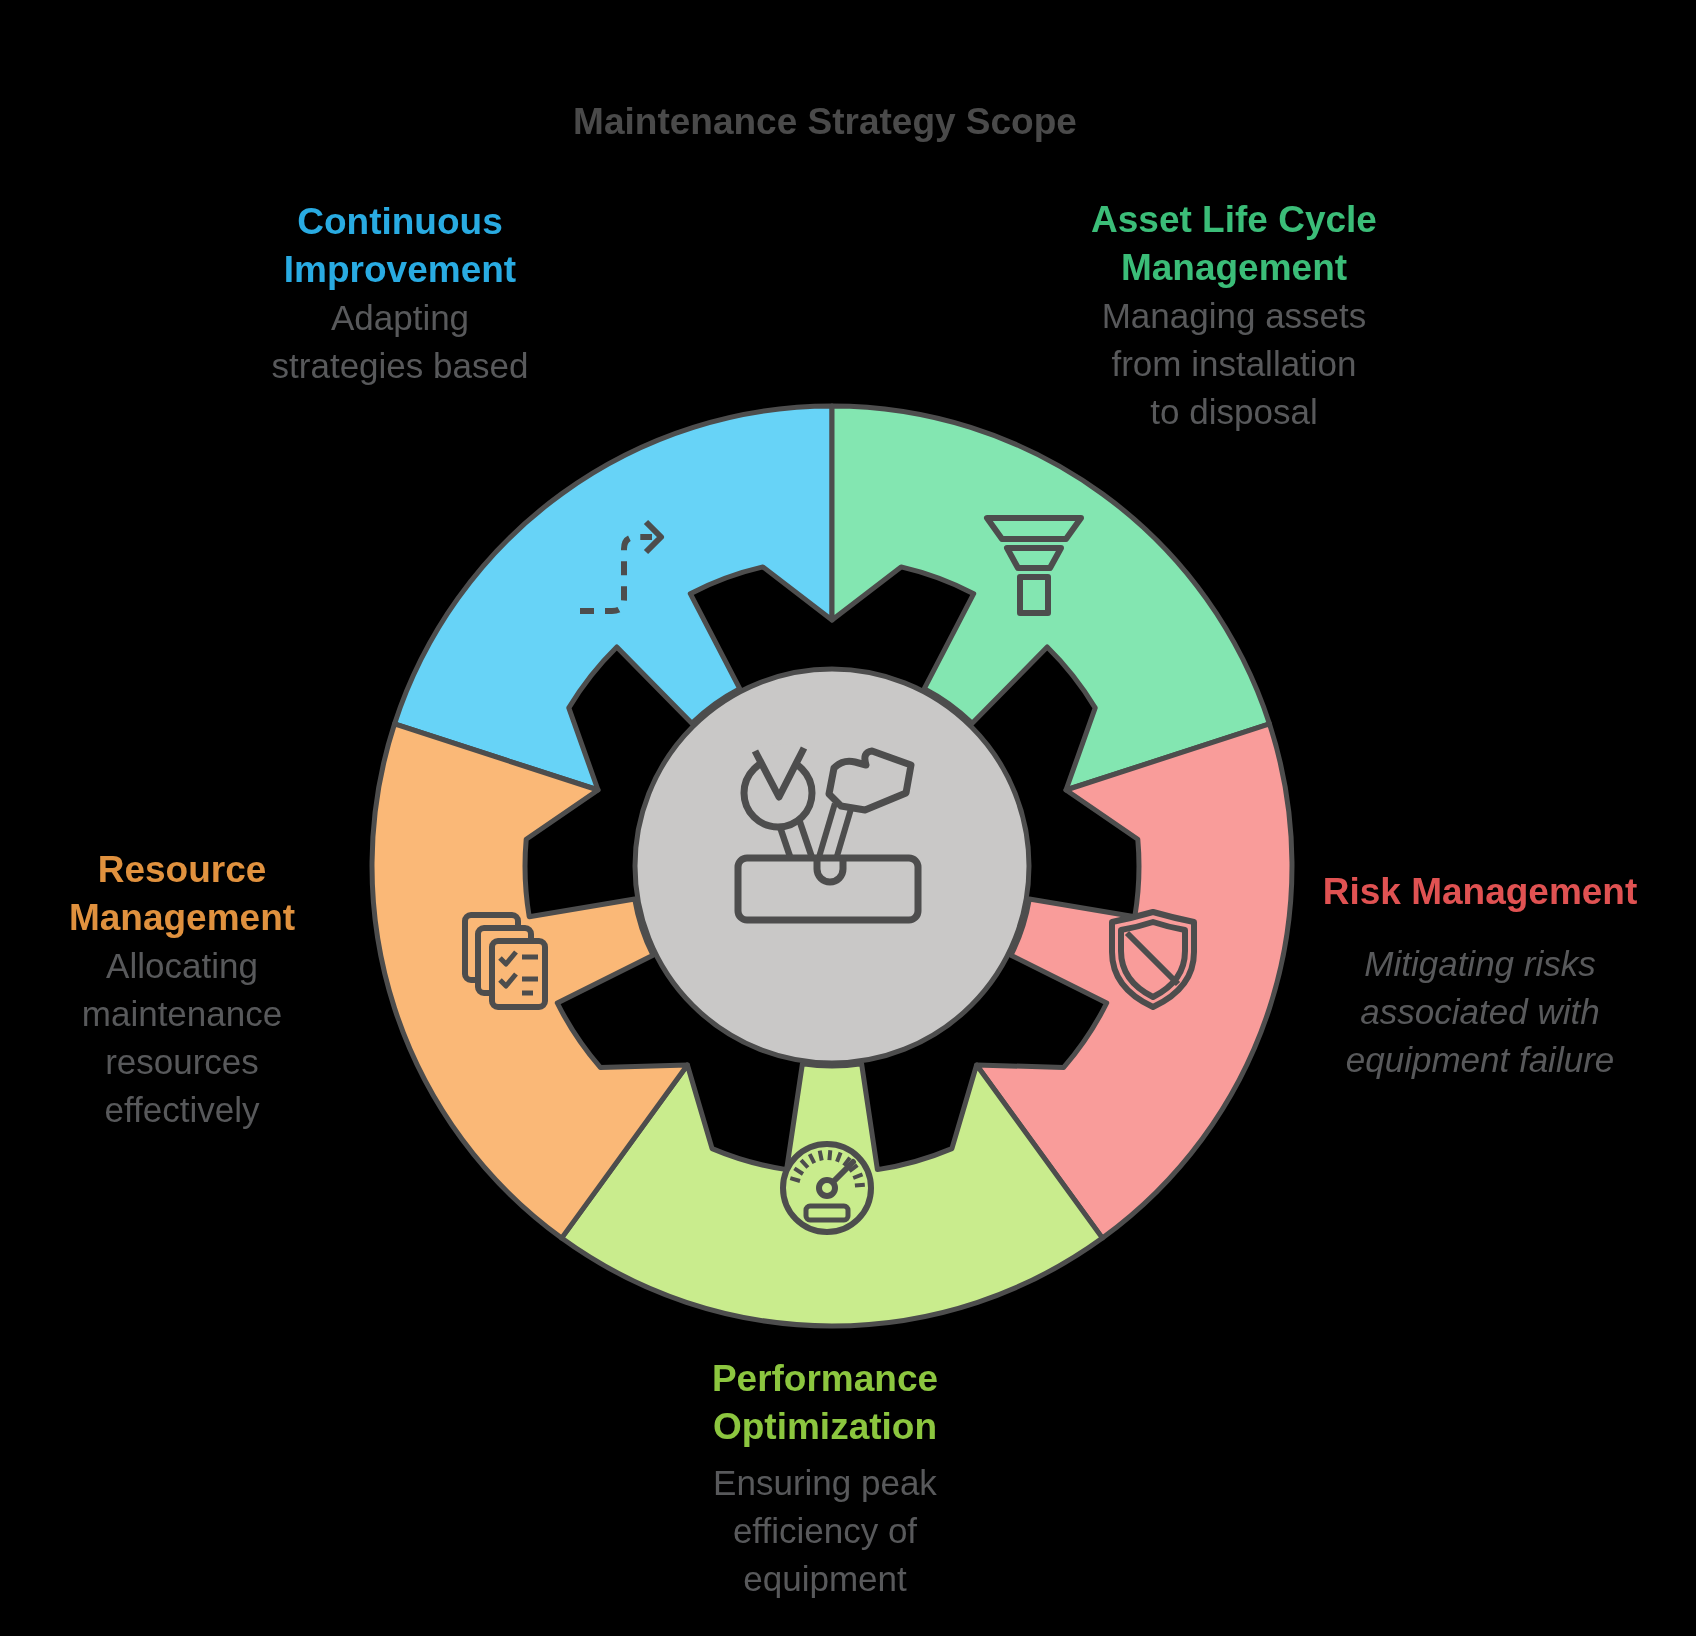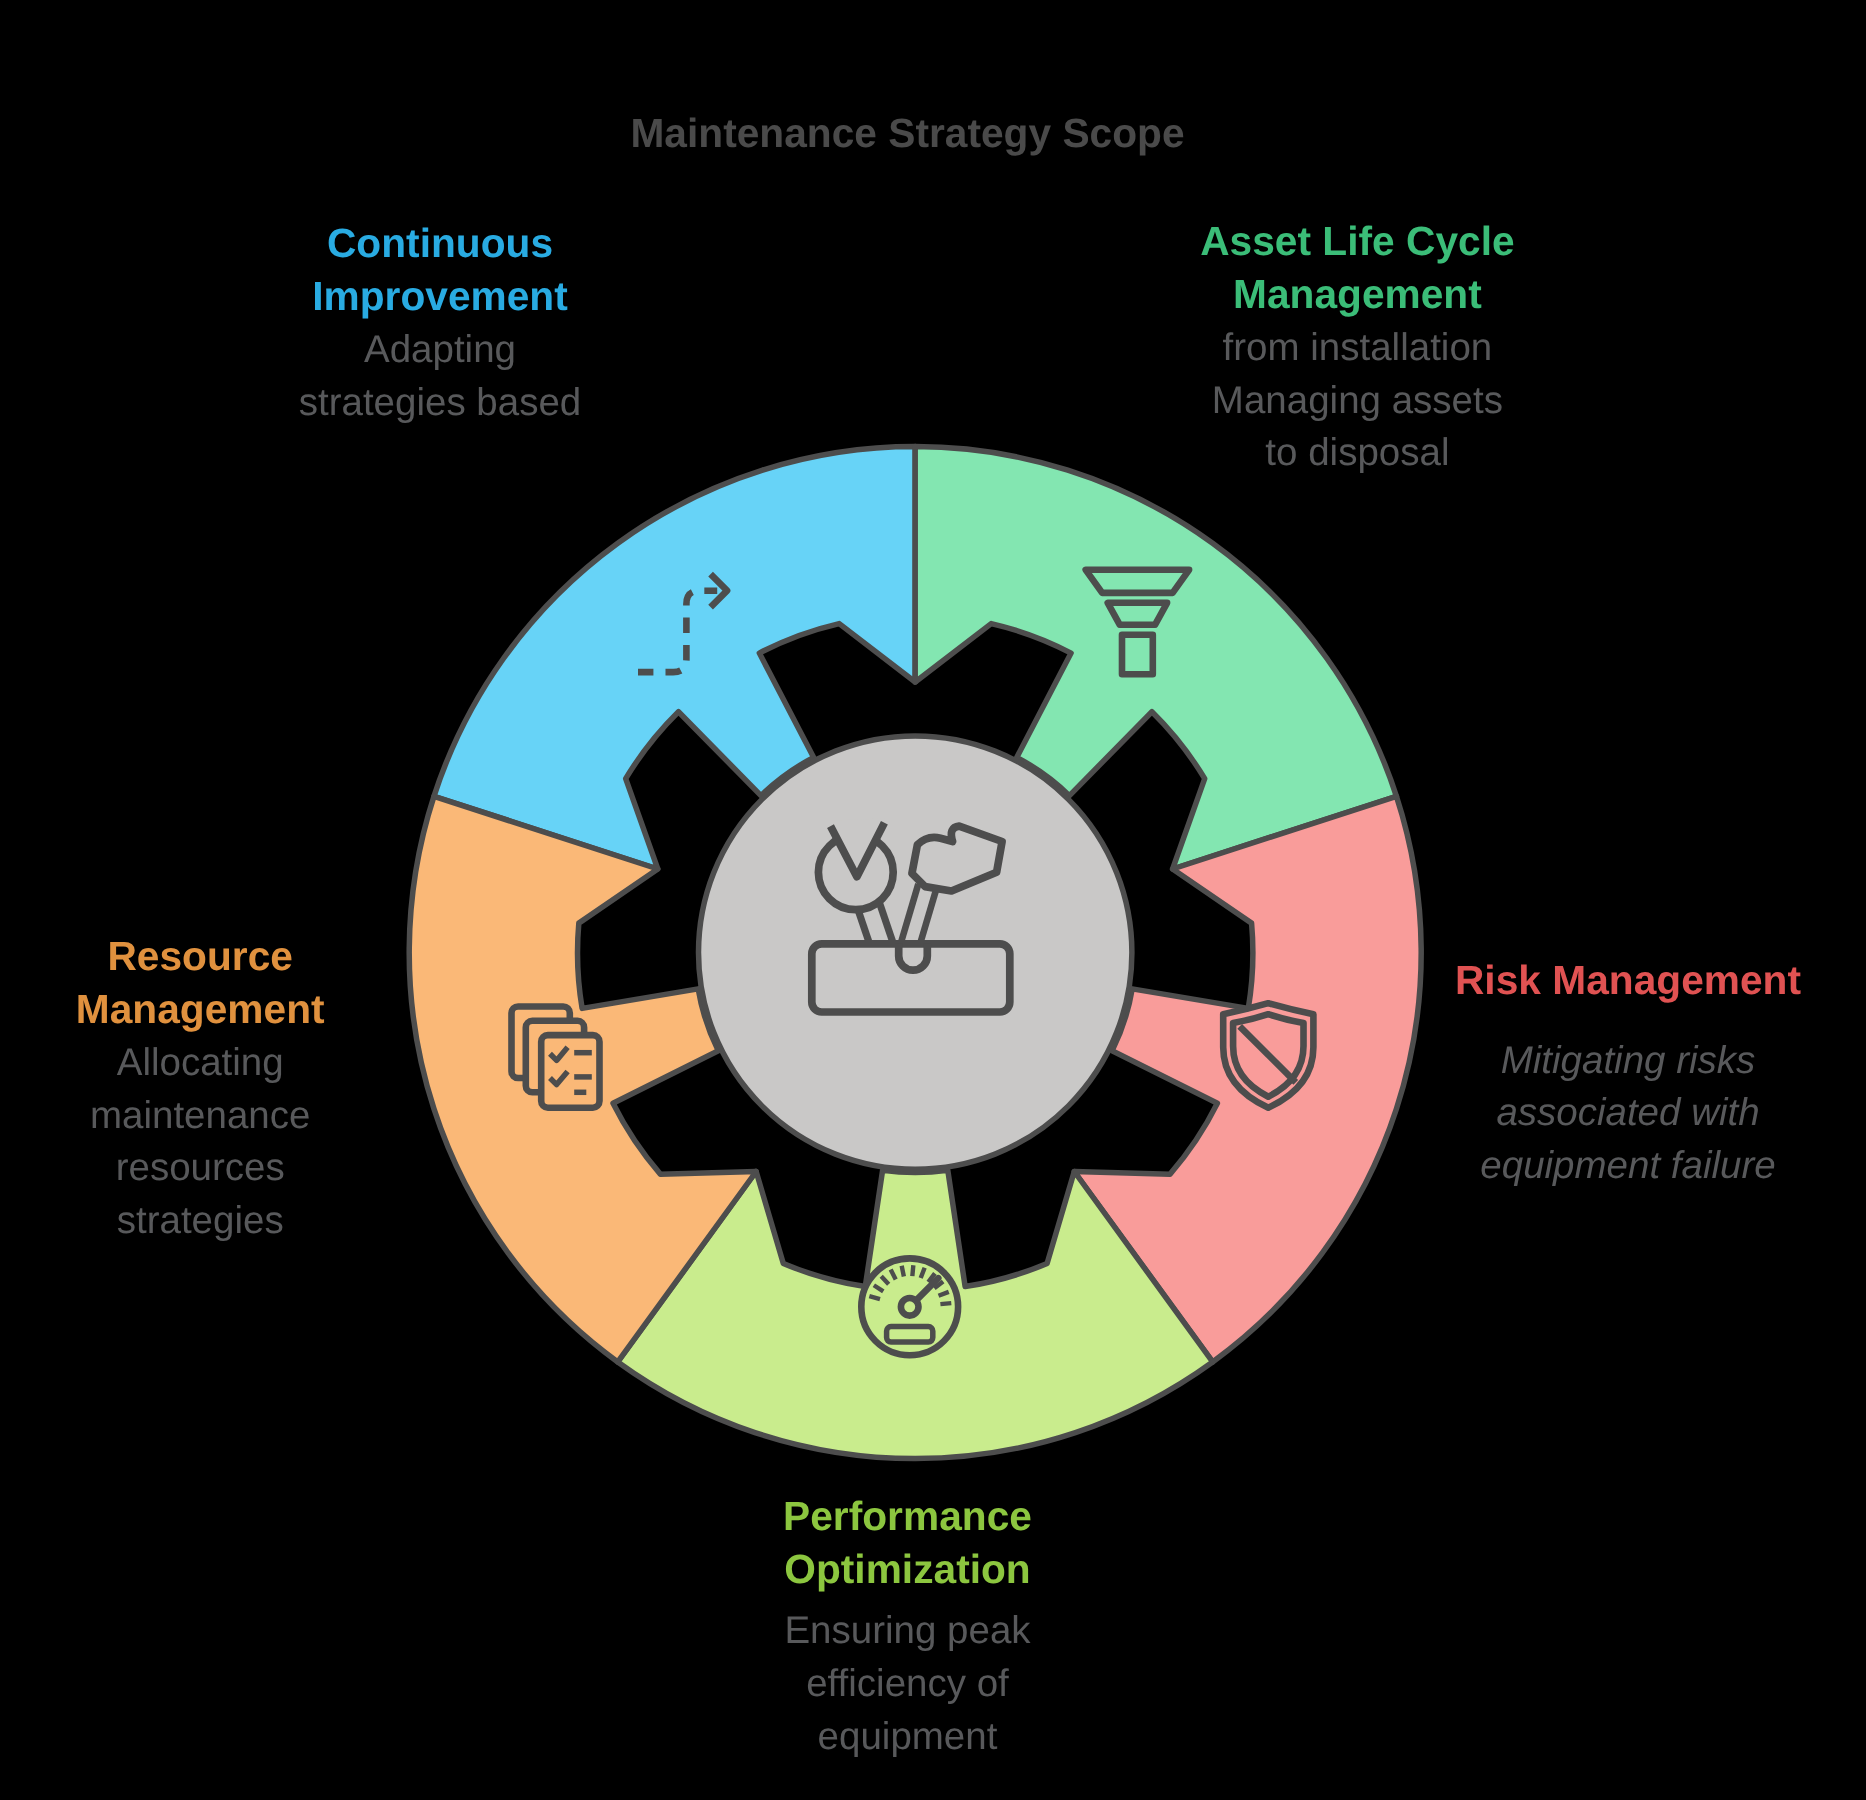--- a/index.html
+++ b/index.html
@@ -114,22 +114,22 @@
     <div>strategies based</div>
   </div>
 </div>
 
 <div class="tblock" id="tb-alc">
   <div class="lbl" style="color: rgb(59, 189, 120);">
     <div>Asset Life Cycle</div>
     <div>Management</div>
   </div>
   <div class="desc" style="color: rgb(88, 89, 91);">
+    <div>Managing assets</div>
     <div>from installation</div>
-    <div>Managing assets</div>
     <div>to disposal</div>
   </div>
 </div>
 
 <div class="tblock" id="tb-rm">
   <div class="lbl" style="color: rgb(224, 82, 82);">
     <div>Risk Management</div>
   </div>
   <div class="desc" style="color: rgb(88, 89, 91);">
     <div>Mitigating risks</div>
@@ -152,15 +152,15 @@
 
 <div class="tblock" id="tb-res">
   <div class="lbl" style="color: rgb(224, 145, 62);">
     <div>Resource</div>
     <div>Management</div>
   </div>
   <div class="desc" style="color: rgb(88, 89, 91);">
     <div>Allocating</div>
     <div>maintenance</div>
     <div>resources</div>
-    <div>strategies</div>
+    <div>effectively</div>
   </div>
 </div>
 
 </body></html>

